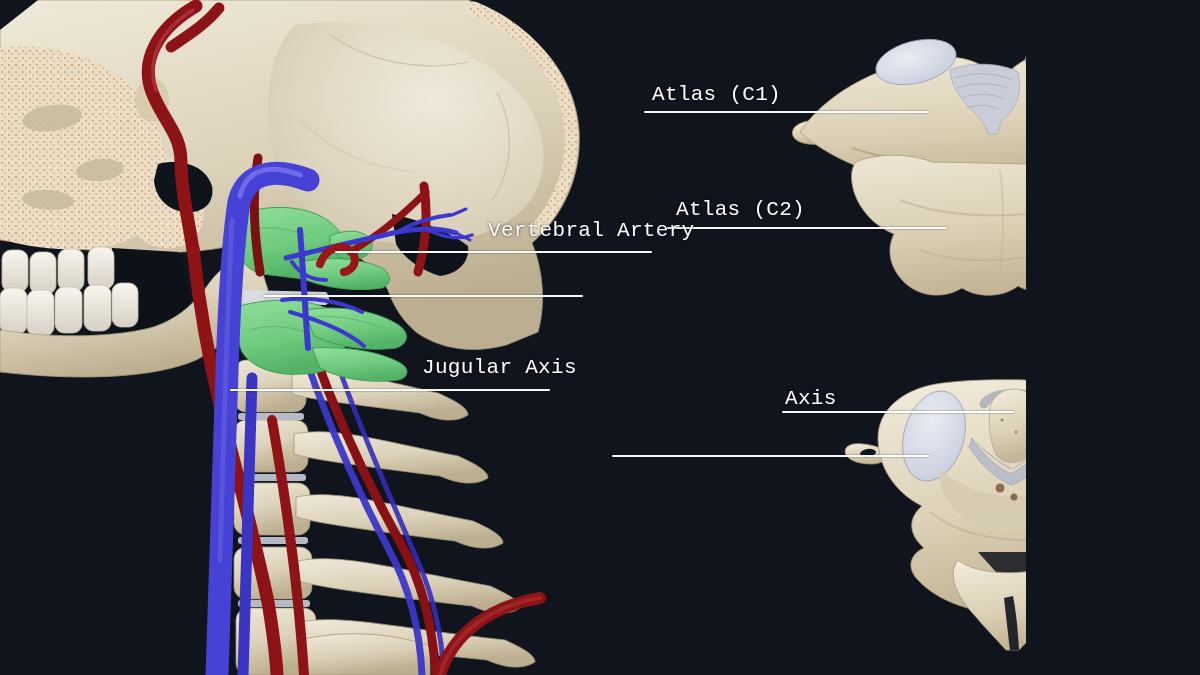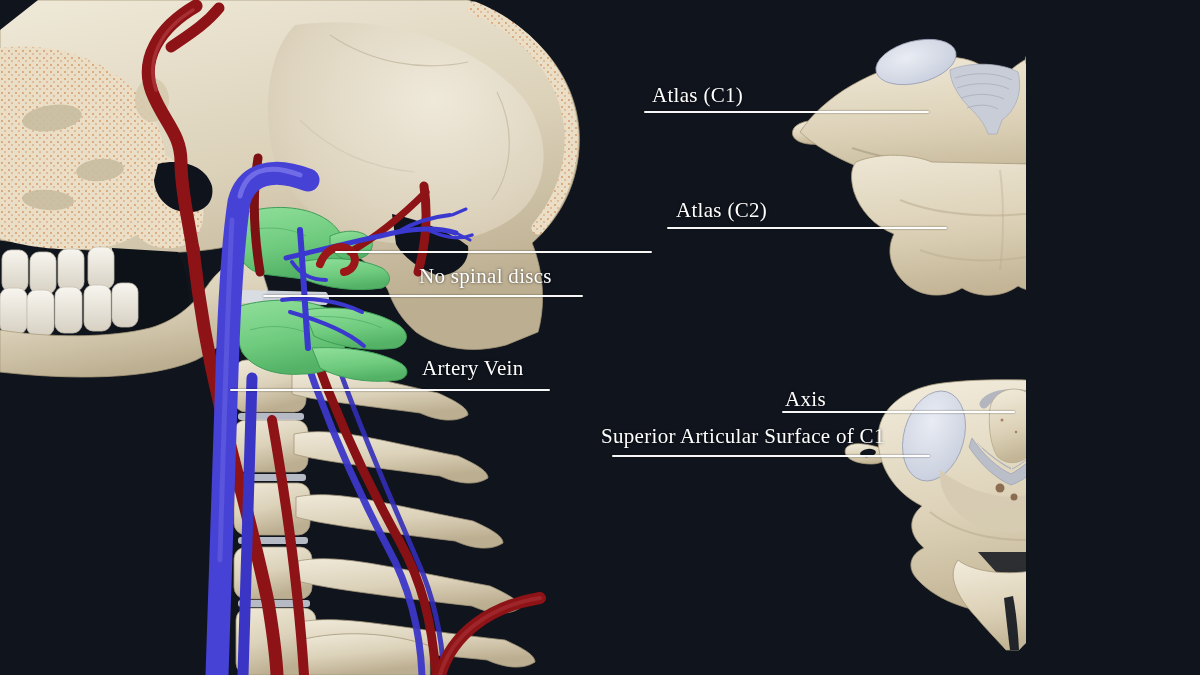--- a/index.html
+++ b/index.html
@@ -1,17 +1,17 @@
 <!DOCTYPE html>
 <html><head>
 <meta charset="utf-8">
 <style>
   html,body{margin:0;padding:0;background:#10141d;}
   .stage{position:relative;width:1026px;height:675px;background:#10141d;overflow:hidden;
-         font-family:Liberation Serif, serif;}
+         font-family:Liberation Mono, monospace;}
   .stage svg{position:absolute;left:0;top:0;}
   .ann-text{position:absolute;color:#fff;font-size:21px;line-height:24px;letter-spacing:.3px;
             white-space:nowrap;text-shadow:0 0 3px rgba(0,0,0,.7);z-index:5;}
   .ann-line{position:absolute;height:2px;background:#fff;opacity:.97;border-radius:1px;z-index:4;
             box-shadow:0 0 2px rgba(0,0,0,.6);}
 </style>
 </head>
 <body>
 
 <div class="stage">
@@ -229,26 +229,25 @@
   </g>
 </svg>
 
   <div class="ann-line" style="left:644px;top:111px;width:285px;"></div>
   <div class="ann-text" style="left:652px;top:83px;">Atlas (C1)</div>
 
   <div class="ann-line" style="left:667px;top:227px;width:280px;"></div>
   <div class="ann-text" style="left:676px;top:198px;">Atlas (C2)</div>
 
   <div class="ann-line" style="left:335px;top:251px;width:317px;"></div>
+  <div class="ann-text" style="left:488px;top:219px;">Vertebral Artery</div>
 
   <div class="ann-line" style="left:263px;top:295px;width:320px;"></div>
-  <div class="ann-text" style="left:419px;top:264px;">No spinal discs</div>
 
   <div class="ann-line" style="left:230px;top:389px;width:320px;"></div>
-  <div class="ann-text" style="left:422px;top:356px;">Artery Vein</div>
+  <div class="ann-text" style="left:422px;top:356px;">Jugular Axis</div>
 
   <div class="ann-line" style="left:782px;top:411px;width:233px;"></div>
   <div class="ann-text" style="left:785px;top:387px;">Axis</div>
 
   <div class="ann-line" style="left:612px;top:455px;width:318px;"></div>
-  <div class="ann-text" style="left:601px;top:424px;">Superior Articular Surface of C1</div>
 
 </div>
 
 </body></html>

